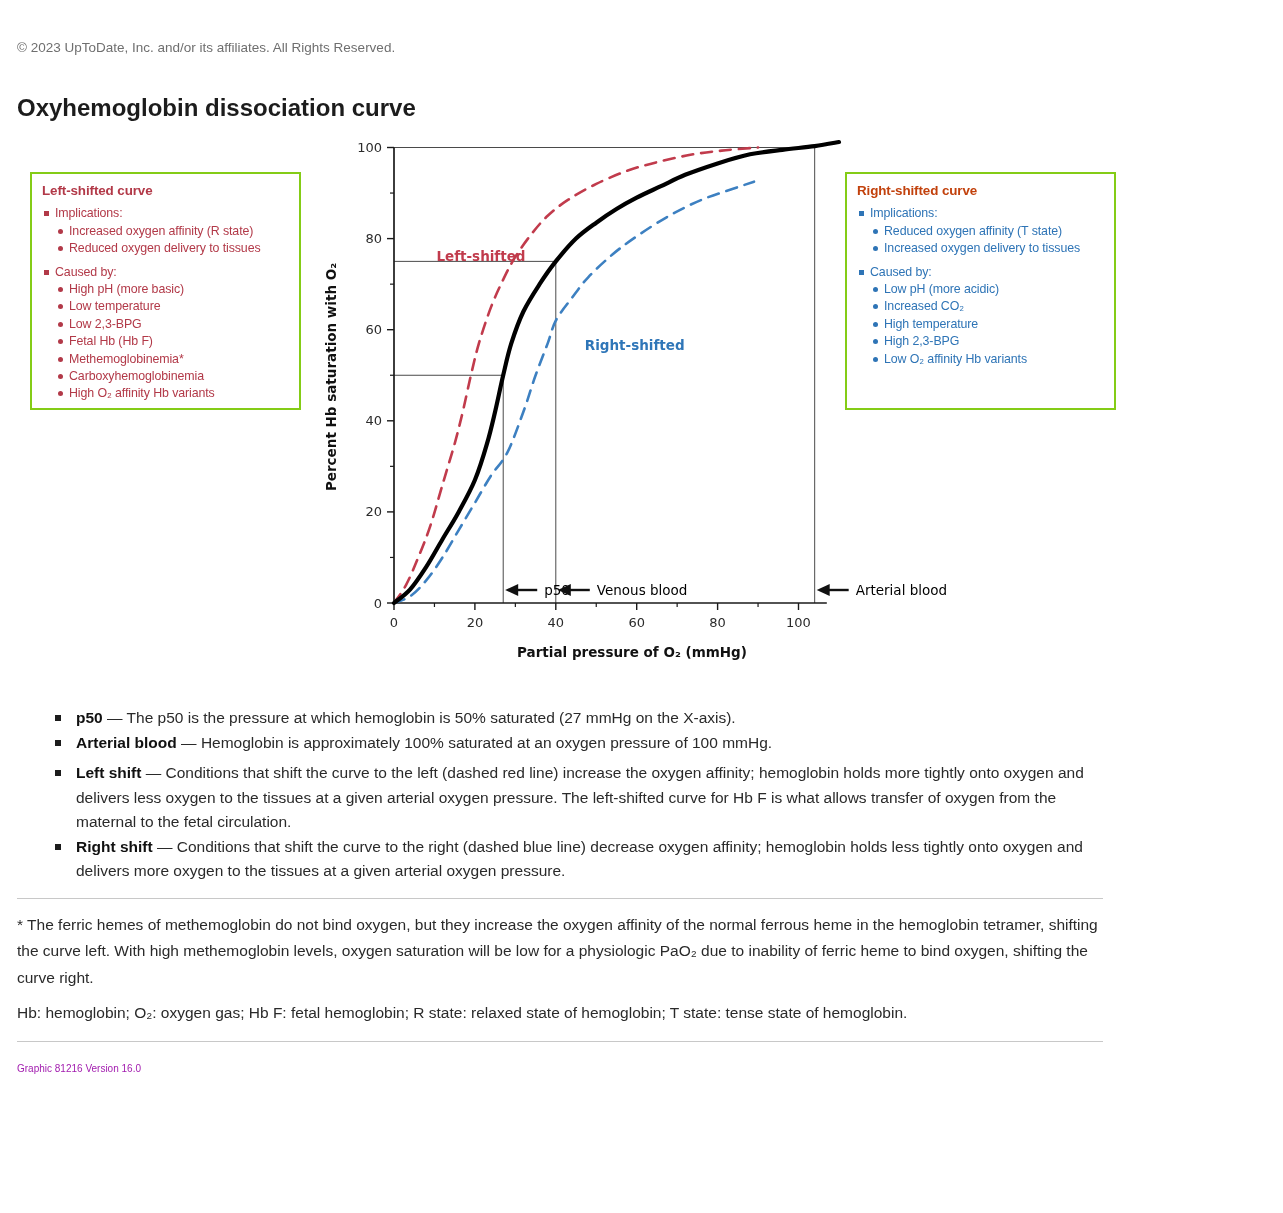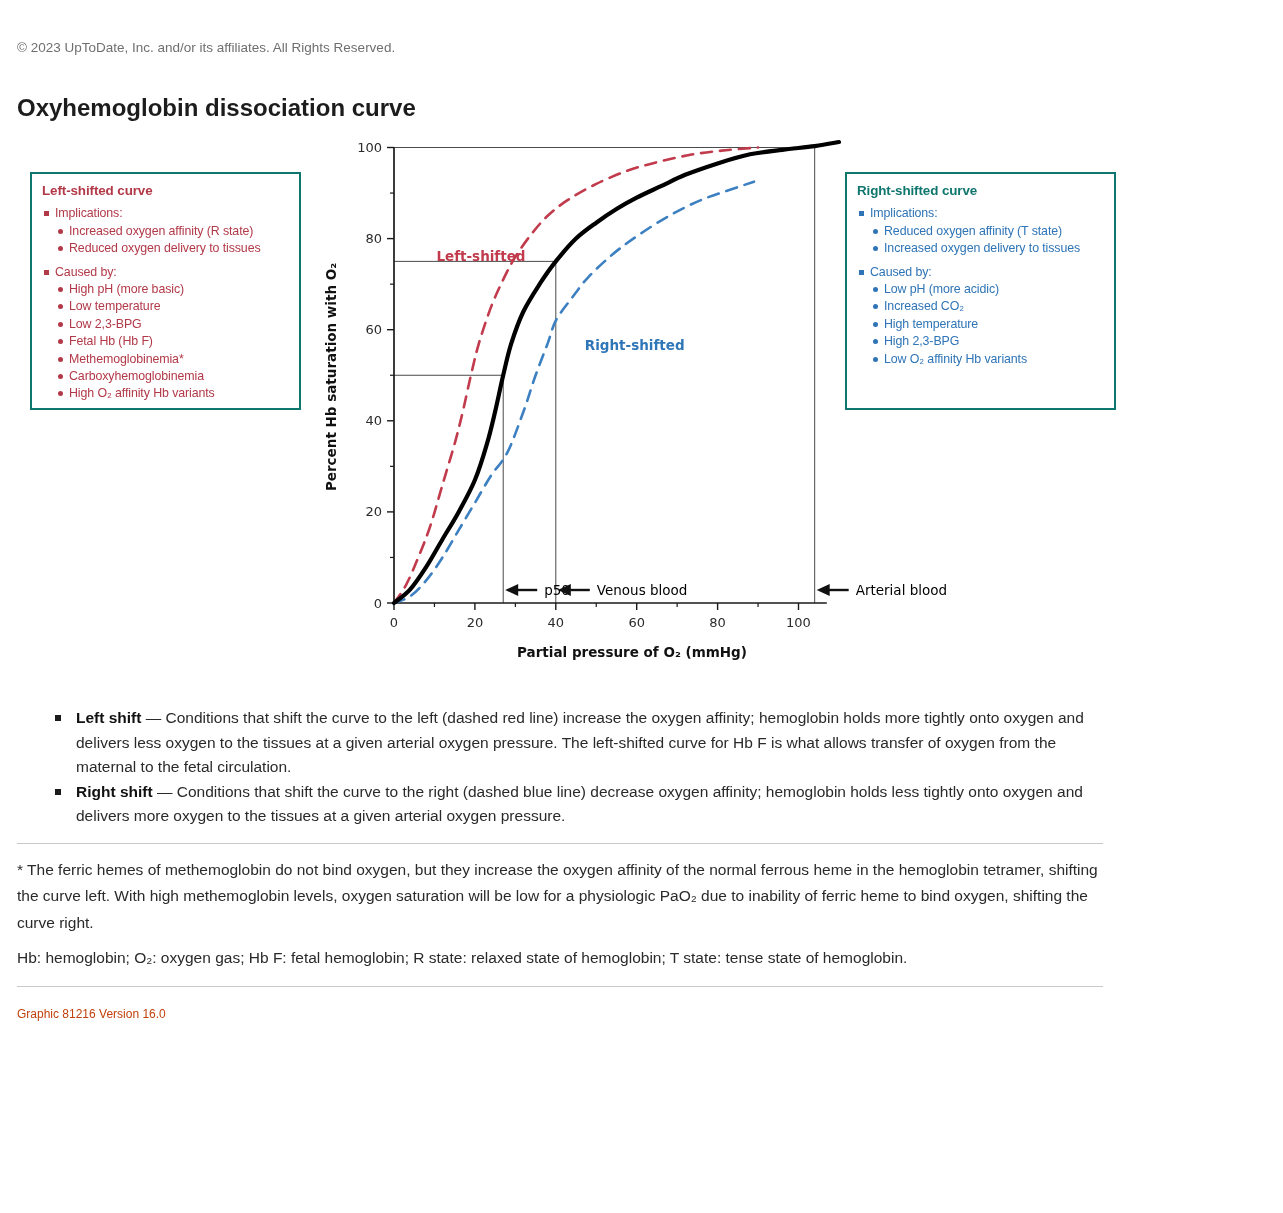--- a/index.html
+++ b/index.html
@@ -7,48 +7,48 @@
   .page{position:relative;width:1123px;height:1213px;background:#ffffff;
         font-family:"Liberation Sans",sans-serif;color:#2a2a2a;overflow:hidden;}
   .copyright{position:absolute;top:40px;left:17px;font-size:13.5px;color:#6f6f6f;}
   .page-title{position:absolute;top:78px;left:17px;font-size:24px;font-weight:bold;color:#1c1c1c;}
 
   
   .figure{position:absolute;top:130px;left:0;width:1283px;height:572px;}
   .chart-svg{position:absolute;left:310px;top:0;width:640px;height:570px;
              font-family:"DejaVu Sans",sans-serif;}
   .info-box{position:absolute;top:42px;width:271px;height:238px;box-sizing:border-box;
-            border:2px solid #0f766e;background:#ffffff;padding:8px 8px 8px 10px;
+            border:2px solid #84cc16;background:#ffffff;padding:8px 8px 8px 10px;
             font-size:12.4px;line-height:17.4px;letter-spacing:-0.1px;}
   .info-box.left{left:30px;}
   .info-box.right{left:845px;}
   .box-title{font-weight:bold;font-size:13.4px;margin-bottom:5px;}
   .left .box-title{color:#b23948;}
-  .right .box-title{color:#0f766e;}
+  .right .box-title{color:#c2410c;}
   .left .box-body{color:#b23948;}
   .right .box-body{color:#2e74b6;}
   .box-section{margin-top:6px;}
   .l1{position:relative;padding-left:13px;font-weight:normal;}
   .l1 .sqb{position:absolute;left:2px;top:6px;width:5px;height:5px;background:currentColor;}
   .l2{position:relative;padding-left:27px;}
   .l2 .dotb{position:absolute;left:16px;top:6px;width:5px;height:5px;border-radius:50%;background:currentColor;}
 
   
   .content{position:absolute;top:700px;left:17px;width:1088px;font-size:15.5px;
            line-height:24.5px;color:#2a2a2a;}
   .content p{margin:0;}
   .para2{margin-top:8px !important;}
   .blist{margin:6px 0 0 0;padding:0 0 0 38px;list-style:none;}
   .blist li{position:relative;padding-left:21px;margin:0;}
   .blist .sq{position:absolute;left:0;top:9px;width:6px;height:6px;background:#1c1c1c;}
   .blist strong{color:#111111;}
   .rule{border:none;border-top:1px solid #c8c8c8;margin:14px 0 0 0;width:1086px;}
   .fn{margin-top:13px !important;line-height:26.5px;}
   .fn1{margin-top:9px !important;}
-  .graphic-line{margin-top:15px !important;font-size:12px;color:#c2410c;}
+  .graphic-line{margin-top:15px !important;font-size:10px;color:#a21caf;}
 </style>
 </head>
 <body>
 
 <div class="page">
 
   <div class="copyright">© 2023 UpToDate, Inc. and/or its affiliates. All Rights Reserved.</div>
   <h1 class="page-title">Oxyhemoglobin dissociation curve</h1>
 
   <div class="figure">
@@ -150,20 +150,22 @@
           <div class="l2"><span class="dotb"></span><span>High temperature</span></div>
           <div class="l2"><span class="dotb"></span><span>High 2,3-BPG</span></div>
           <div class="l2"><span class="dotb"></span><span>Low O₂ affinity Hb variants</span></div>
         </div>
       </div>
     </div>
   </div>
 
   <div class="content">
     <ul class="blist">
+      <li><span class="sq"></span><strong>p50</strong><span> — The p50 is the pressure at which hemoglobin is 50% saturated (27 mmHg on the X-axis).</span></li>
+      <li><span class="sq"></span><strong>Arterial blood</strong><span> — Hemoglobin is approximately 100% saturated at an oxygen pressure of 100 mmHg.</span></li>
     </ul>
     <ul class="blist">
       <li><span class="sq"></span><strong>Left shift</strong><span> — Conditions that shift the curve to the left (dashed red line) increase the oxygen affinity; hemoglobin holds more tightly onto oxygen and delivers less oxygen to the tissues at a given arterial oxygen pressure. The left-shifted curve for Hb F is what allows transfer of oxygen from the maternal to the fetal circulation.</span></li>
       <li><span class="sq"></span><strong>Right shift</strong><span> — Conditions that shift the curve to the right (dashed blue line) decrease oxygen affinity; hemoglobin holds less tightly onto oxygen and delivers more oxygen to the tissues at a given arterial oxygen pressure.</span></li>
     </ul>
 
     <hr class="rule">
     <p class="fn">* The ferric hemes of methemoglobin do not bind oxygen, but they increase the oxygen affinity of the normal ferrous heme in the hemoglobin tetramer, shifting the curve left. With high methemoglobin levels, oxygen saturation will be low for a physiologic PaO₂ due to inability of ferric heme to bind oxygen, shifting the curve right.</p>
     <p class="fn fn1">Hb: hemoglobin; O₂: oxygen gas; Hb F: fetal hemoglobin; R state: relaxed state of hemoglobin; T state: tense state of hemoglobin.</p>
     <hr class="rule">

